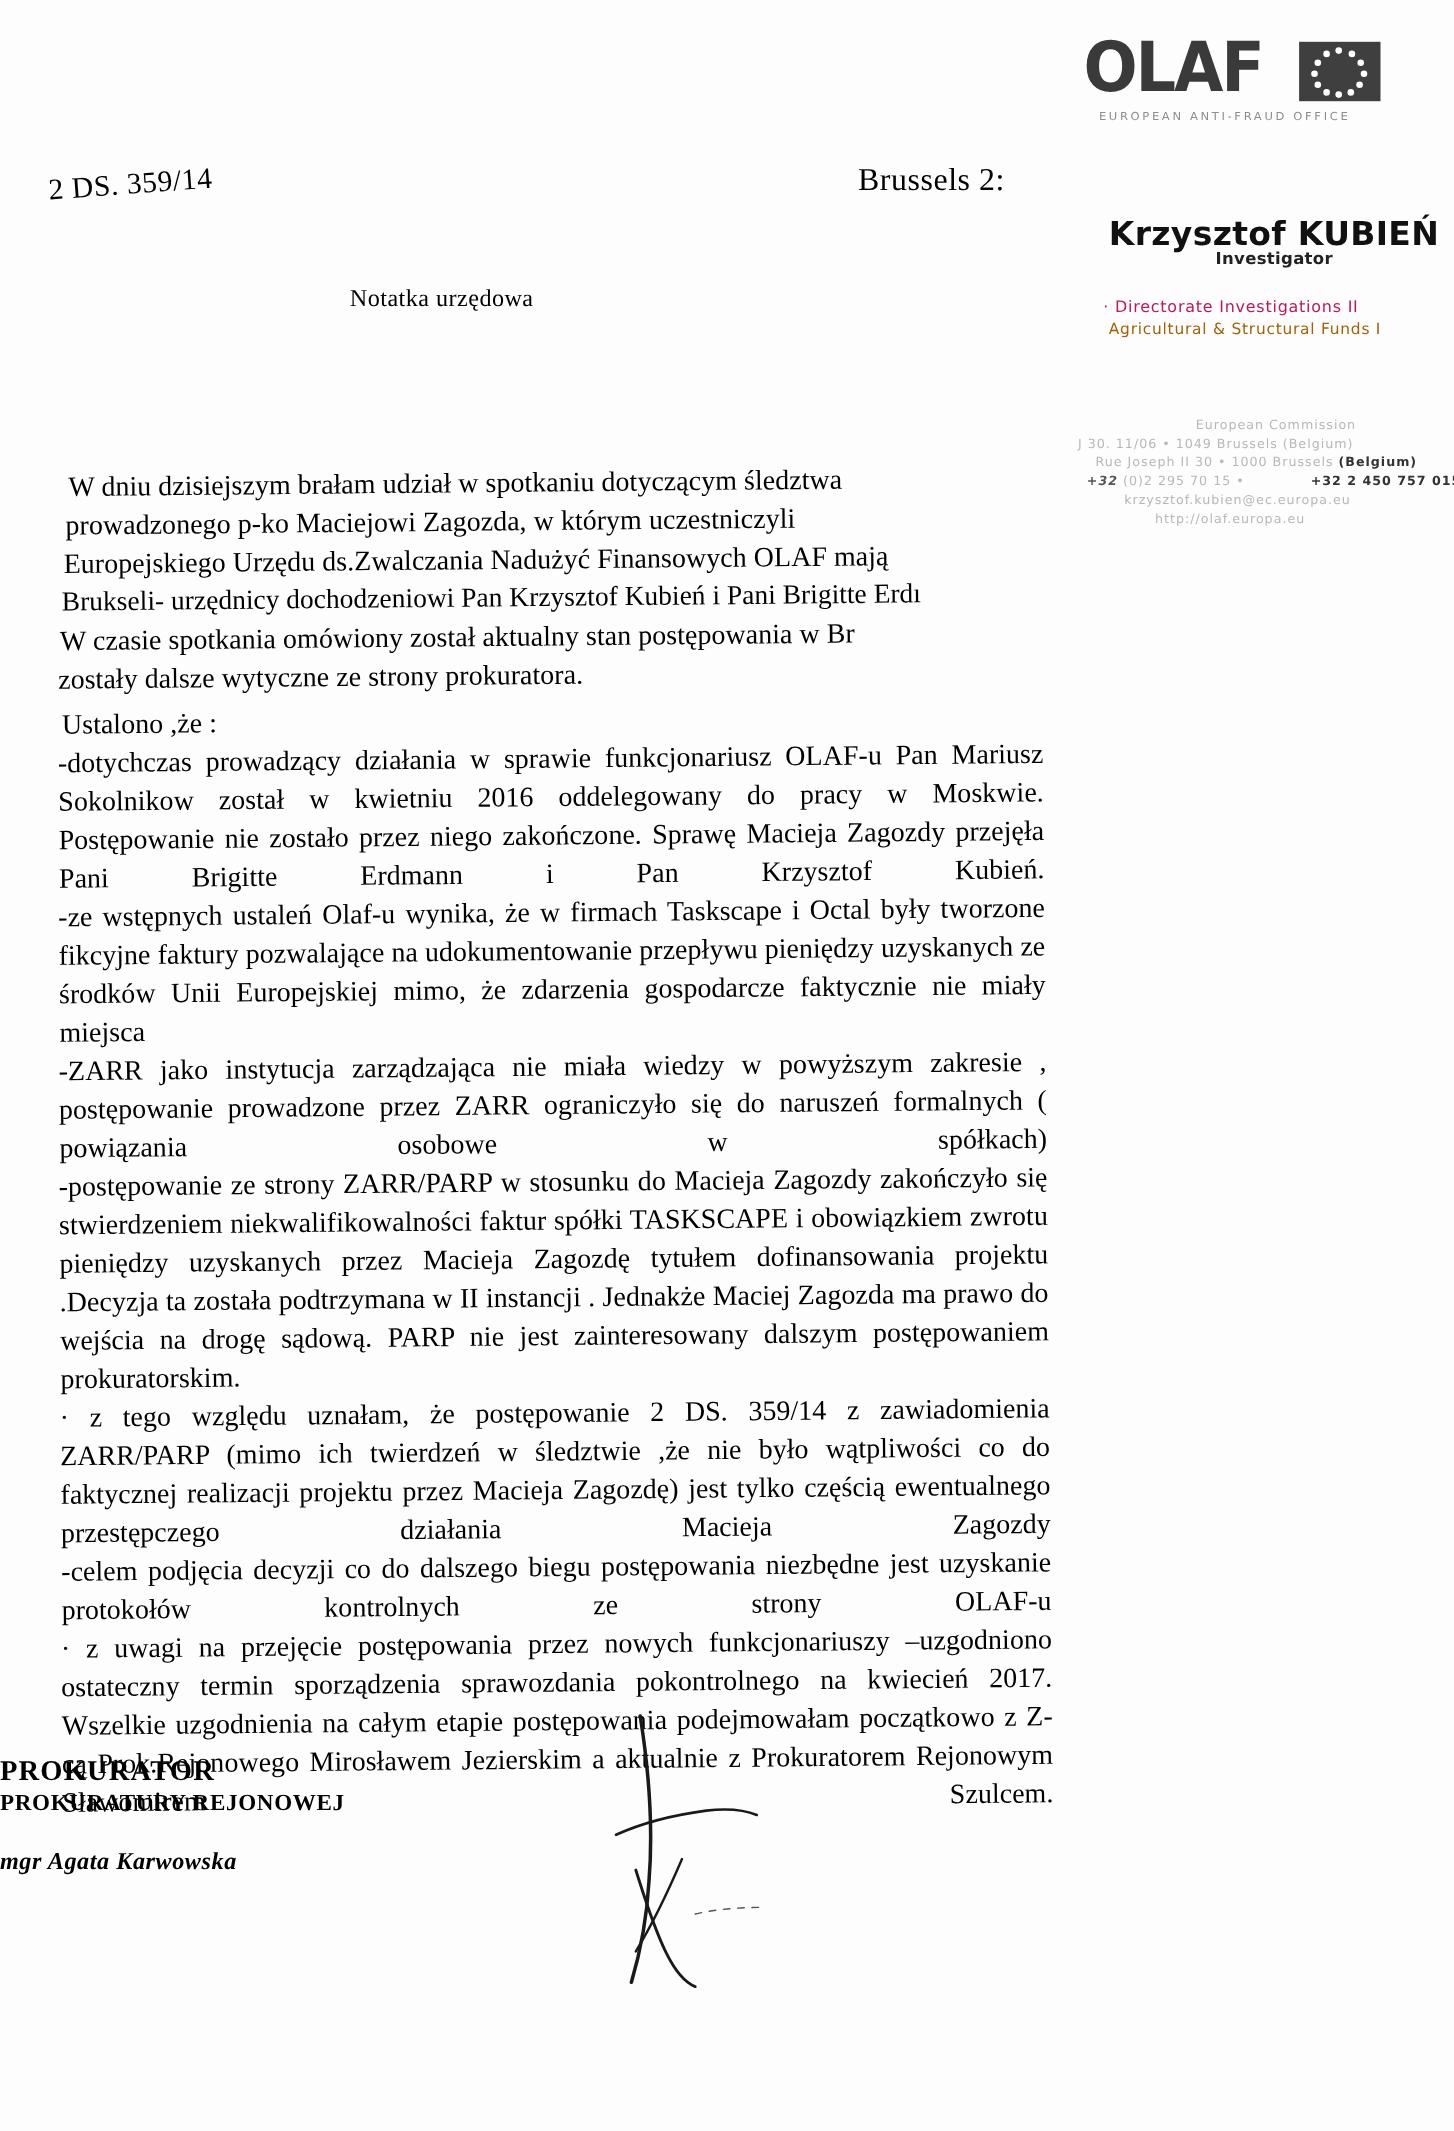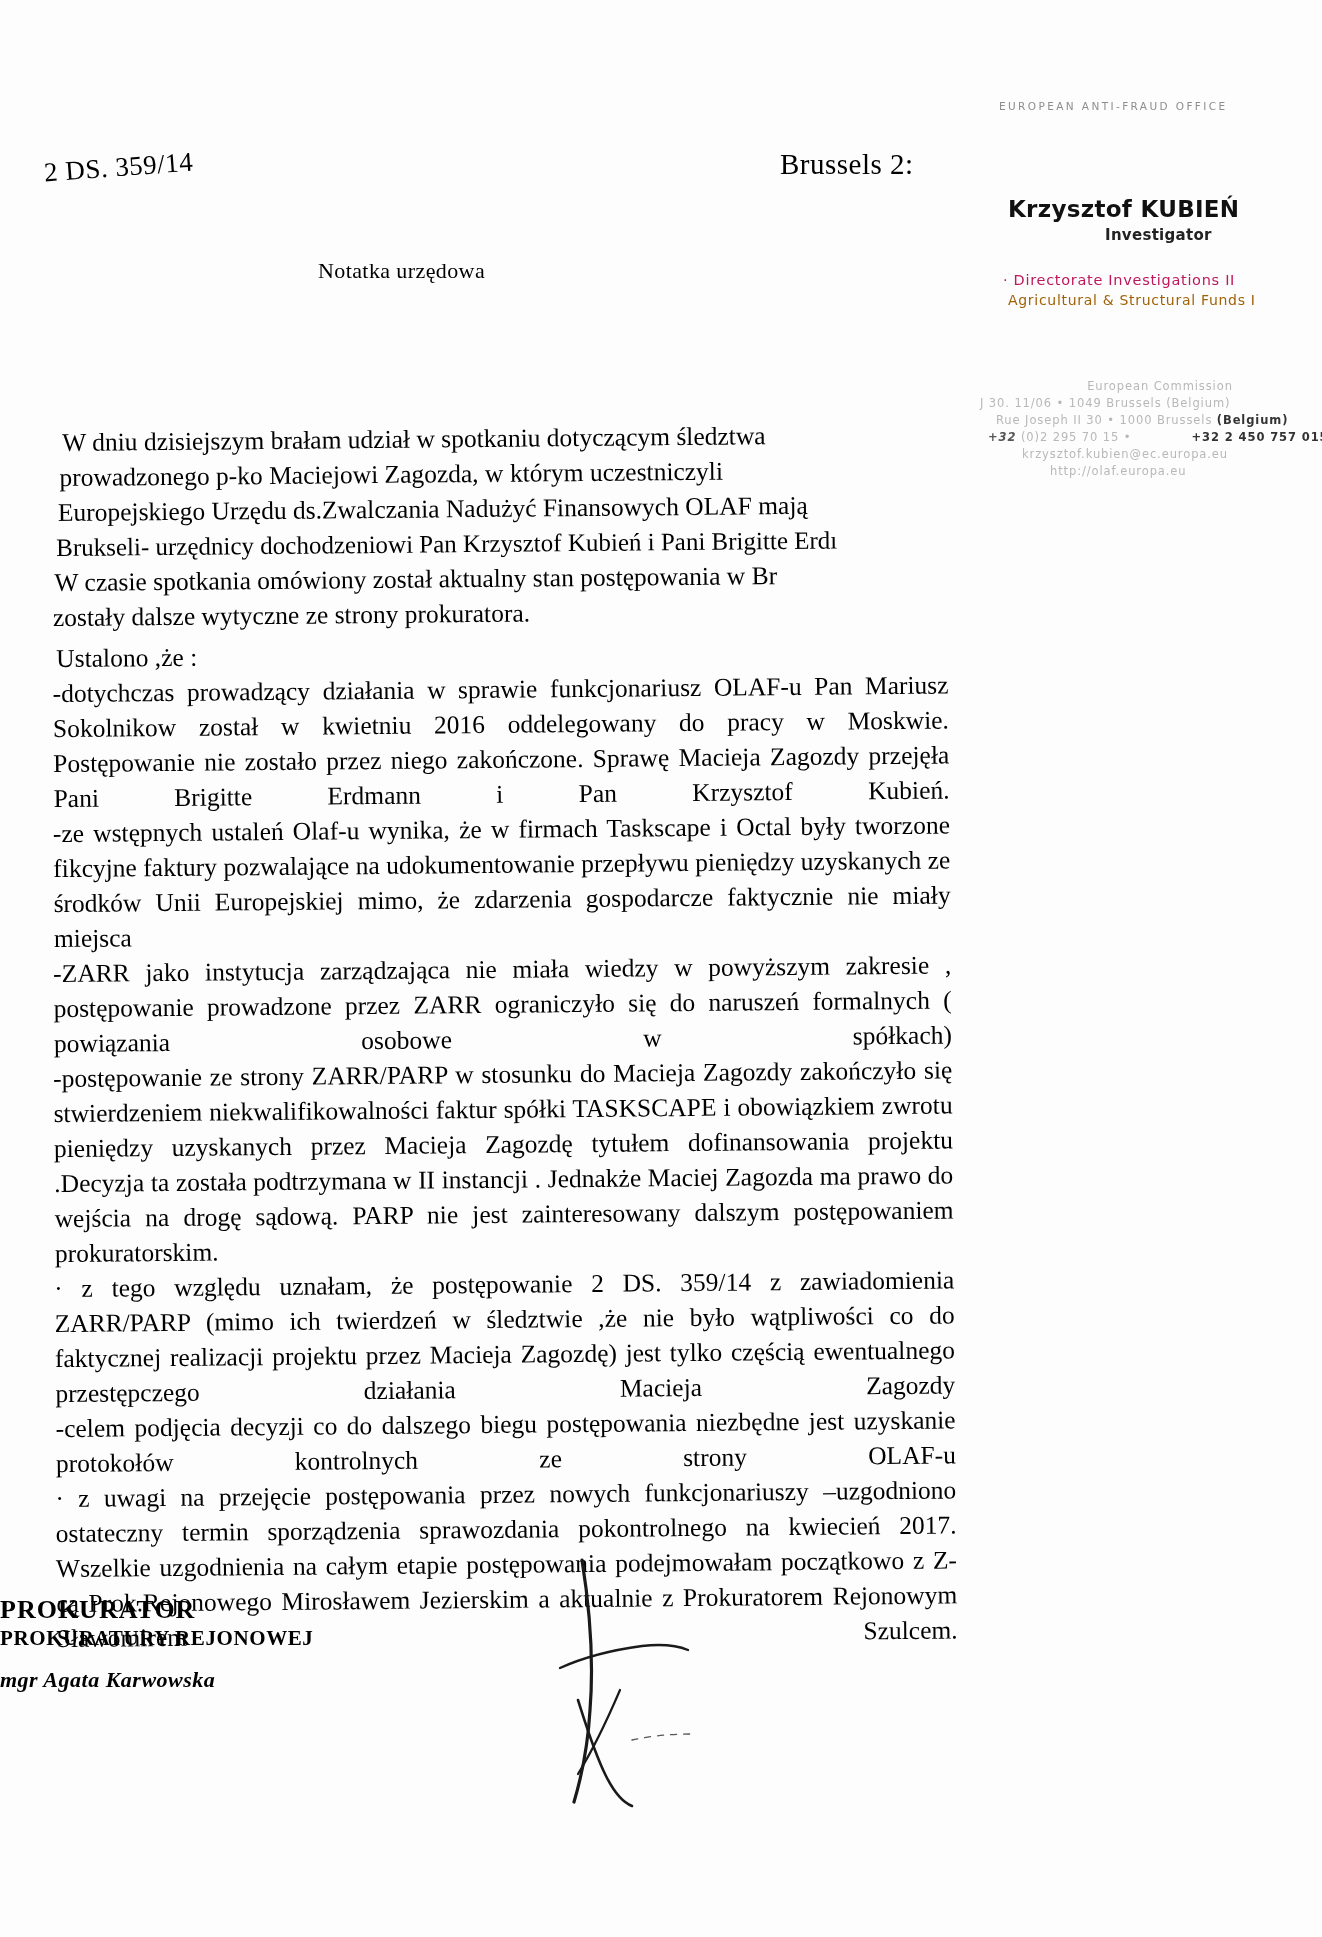--- a/index.html
+++ b/index.html
@@ -62,21 +62,21 @@
     position:absolute; left:780px; top:148px;
     font-size:29px;
     letter-spacing:0.5px;
   }
 
   
   .inv-name {
     position:absolute; left:1008px; top:196px;
     font-family:"DejaVu Sans", sans-serif;
     font-weight:bold;
-    font-size:23px;
+    font-size:30px;
     letter-spacing:0.3px;
     color:#111;
   }
   .inv-role {
     position:absolute; left:1105px; top:226px;
     font-family:"DejaVu Sans", sans-serif;
     font-weight:bold;
     font-size:15px;
     letter-spacing:0.3px;
     color:#222;
@@ -153,35 +153,52 @@
     font-family:"Liberation Serif", serif;
   }
   .sig-l2 {
     font-size:21px; font-weight:bold; letter-spacing:0.6px;
     font-family:"Liberation Serif", serif;
     margin-top:1px;
   }
   .sig-l3 {
     font-size:22px; font-style:italic; font-weight:bold;
     font-family:"Liberation Serif", serif;
-    margin-top:16px;
+    margin-top:28px;
     letter-spacing:0.5px;
   }
   .sig-ink {
     position:absolute; left:520px; top:-45px;
     width:200px; height:260px;
     pointer-events:none;
   }
 </style>
 </head>
 <body>
 
 <div class="page">
 
   <div class="logo-block">
+    <div class="olaf-logo">
+      <span class="olaf-word">OLAF</span>
+      <span class="olaf-flag">
+        <span class="star" style="left:33px;top:5px;"></span>
+        <span class="star" style="left:45px;top:8px;"></span>
+        <span class="star" style="left:53px;top:16px;"></span>
+        <span class="star" style="left:56px;top:26px;"></span>
+        <span class="star" style="left:52px;top:36px;"></span>
+        <span class="star" style="left:44px;top:43px;"></span>
+        <span class="star" style="left:33px;top:45px;"></span>
+        <span class="star" style="left:22px;top:43px;"></span>
+        <span class="star" style="left:14px;top:36px;"></span>
+        <span class="star" style="left:11px;top:26px;"></span>
+        <span class="star" style="left:14px;top:16px;"></span>
+        <span class="star" style="left:22px;top:8px;"></span>
+      </span>
+    </div>
     <div class="olaf-tag">EUROPEAN ANTI-FRAUD OFFICE</div>
   </div>
 
   <div class="ref-no">2 DS. 359/14</div>
   <div class="city-date">Brussels  2:</div>
 
   <div class="inv-name">Krzysztof KUBIEŃ</div>
   <div class="inv-role">Investigator</div>
   <div class="dir-line1">· Directorate Investigations II</div>
   <div class="dir-line2">Agricultural &amp; Structural Funds I</div>

